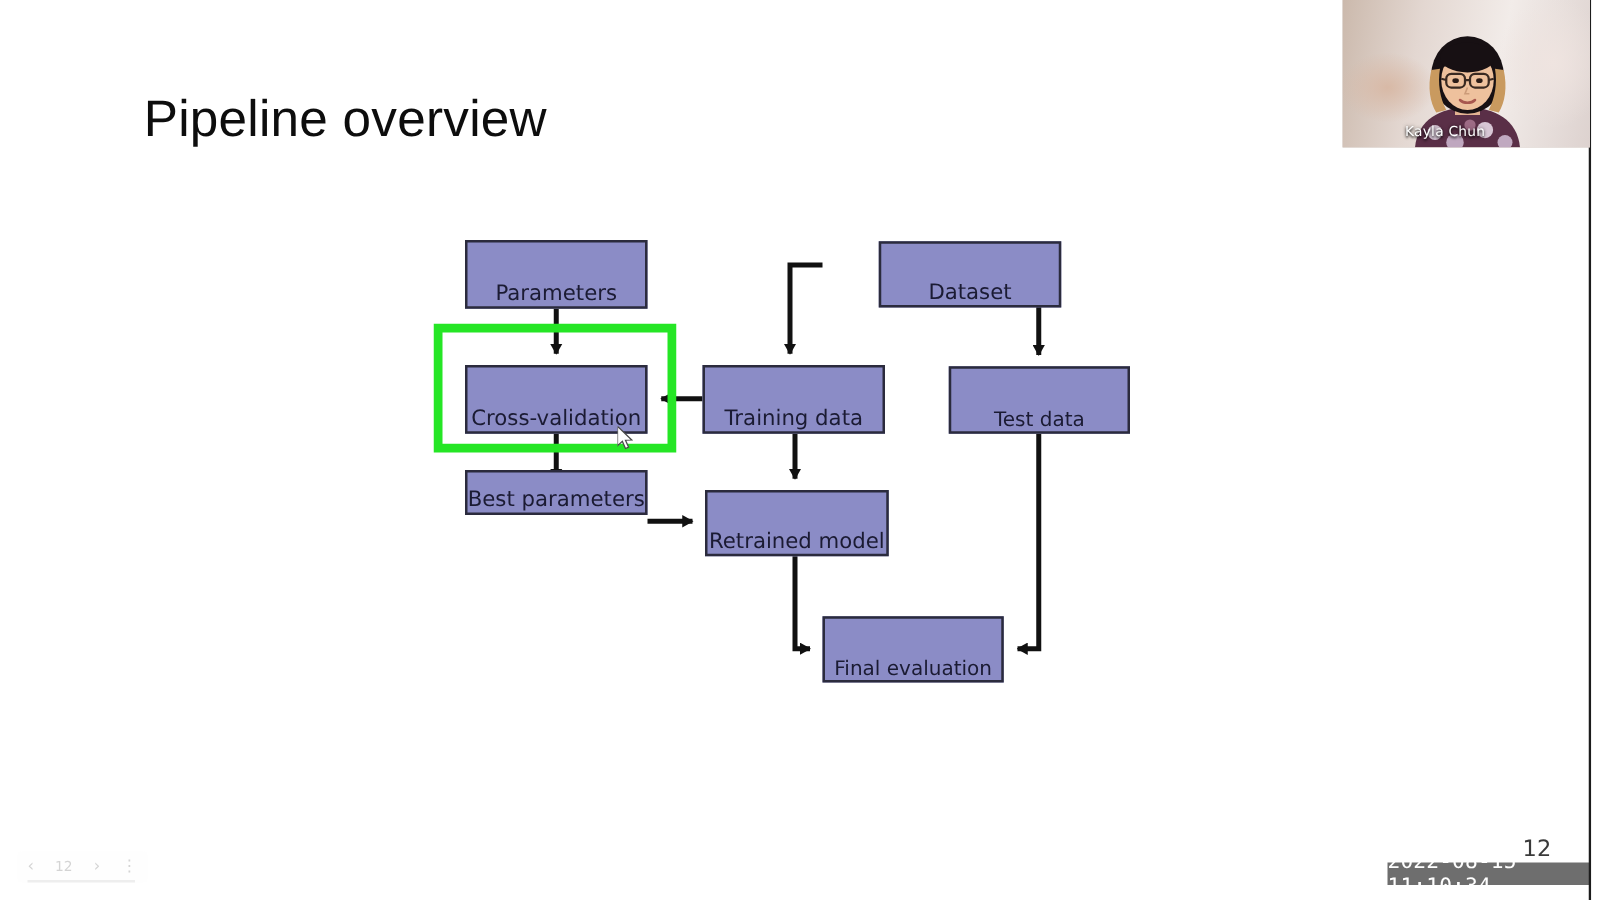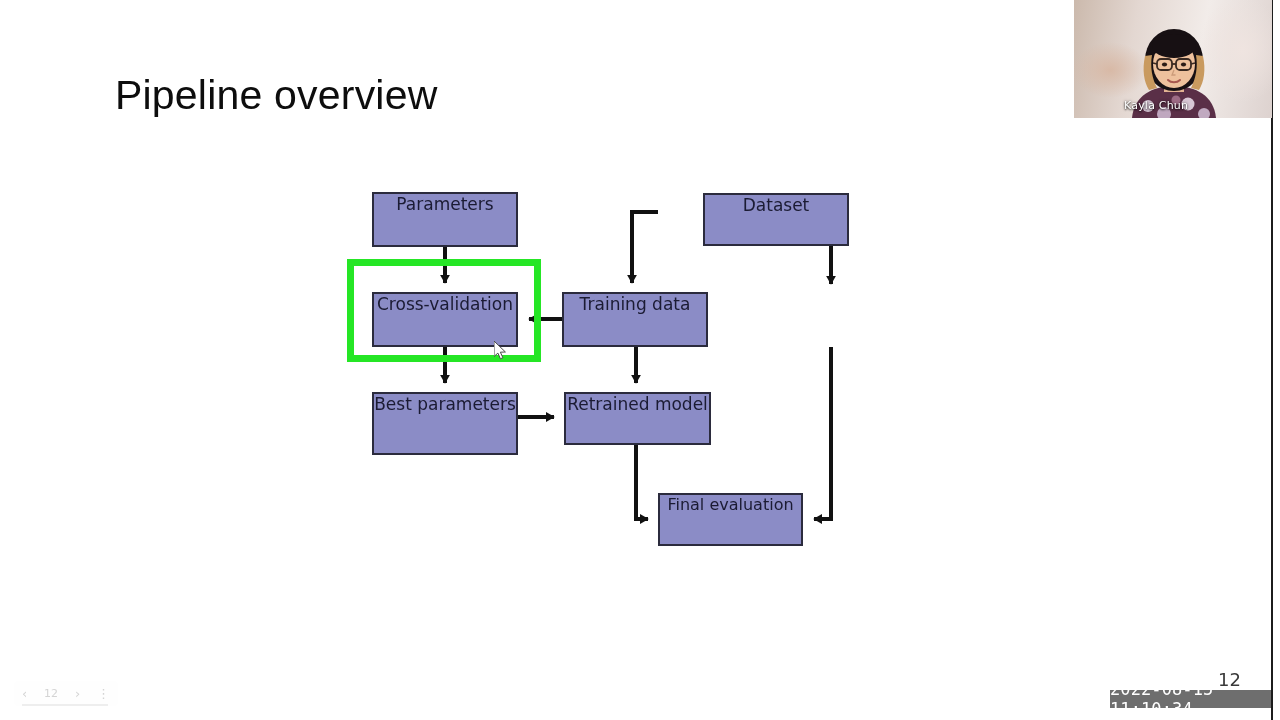--- a/index.html
+++ b/index.html
@@ -63,35 +63,35 @@
     height: 720px;
   }
   #diagram svg { display: block; }
 
   .node-box {
     position: absolute;
     box-sizing: border-box;
     background: #8b8cc6;
     border: 2px solid #2b2b3d;
     display: flex;
-    align-items: flex-start;
+    align-items: flex-end;
     justify-content: center;
     color: #1b1b33;
     font-size: 17px;
     font-family: "DejaVu Sans", sans-serif;
     white-space: nowrap;
   }
 
   
   #node-parameters      { left: 372px; top: 192px; width: 146px; height: 55px; }
   #node-dataset         { left: 658px; top: 193px; width: 146px; height: 53px; margin-left: 45px; }
   #node-cross-validation{ left: 372px; top: 292px; width: 146px; height: 55px; }
   #node-training-data   { left: 562px; top: 292px; width: 146px; height: 55px; }
   #node-test-data       { left: 759px; top: 293px; width: 145px; height: 54px; }
-  #node-best-parameters { left: 372px; top: 392px; width: 146px; height: 63px; }
+  #node-best-parameters { left: 372px; top: 376px; width: 146px; height: 36px; }
   #node-retrained-model { left: 564px; top: 392px; width: 147px; height: 53px; }
   #node-final-evaluation{ left: 658px; top: 493px; width: 145px; height: 53px; }
 
   #node-test-data, #node-final-evaluation { font-size: 16px; }
 
   
   #highlight-rect {
     position: absolute;
     left: 347px;
     top: 259px;
@@ -284,20 +284,23 @@
   </div>
 
   <div class="node-box" id="node-training-data">
     <span>Training data</span>
   </div>
 
   <div class="node-box" id="node-cross-validation">
     <span>Cross-validation</span>
   </div>
 
+  <div class="node-box" id="node-test-data">
+    <span>Test data</span>
+  </div>
 
   <div class="node-box" id="node-best-parameters">
     <span>Best parameters</span>
   </div>
 
   <div class="node-box" id="node-retrained-model">
     <span>Retrained model</span>
   </div>
 
   <div class="node-box" id="node-final-evaluation">

